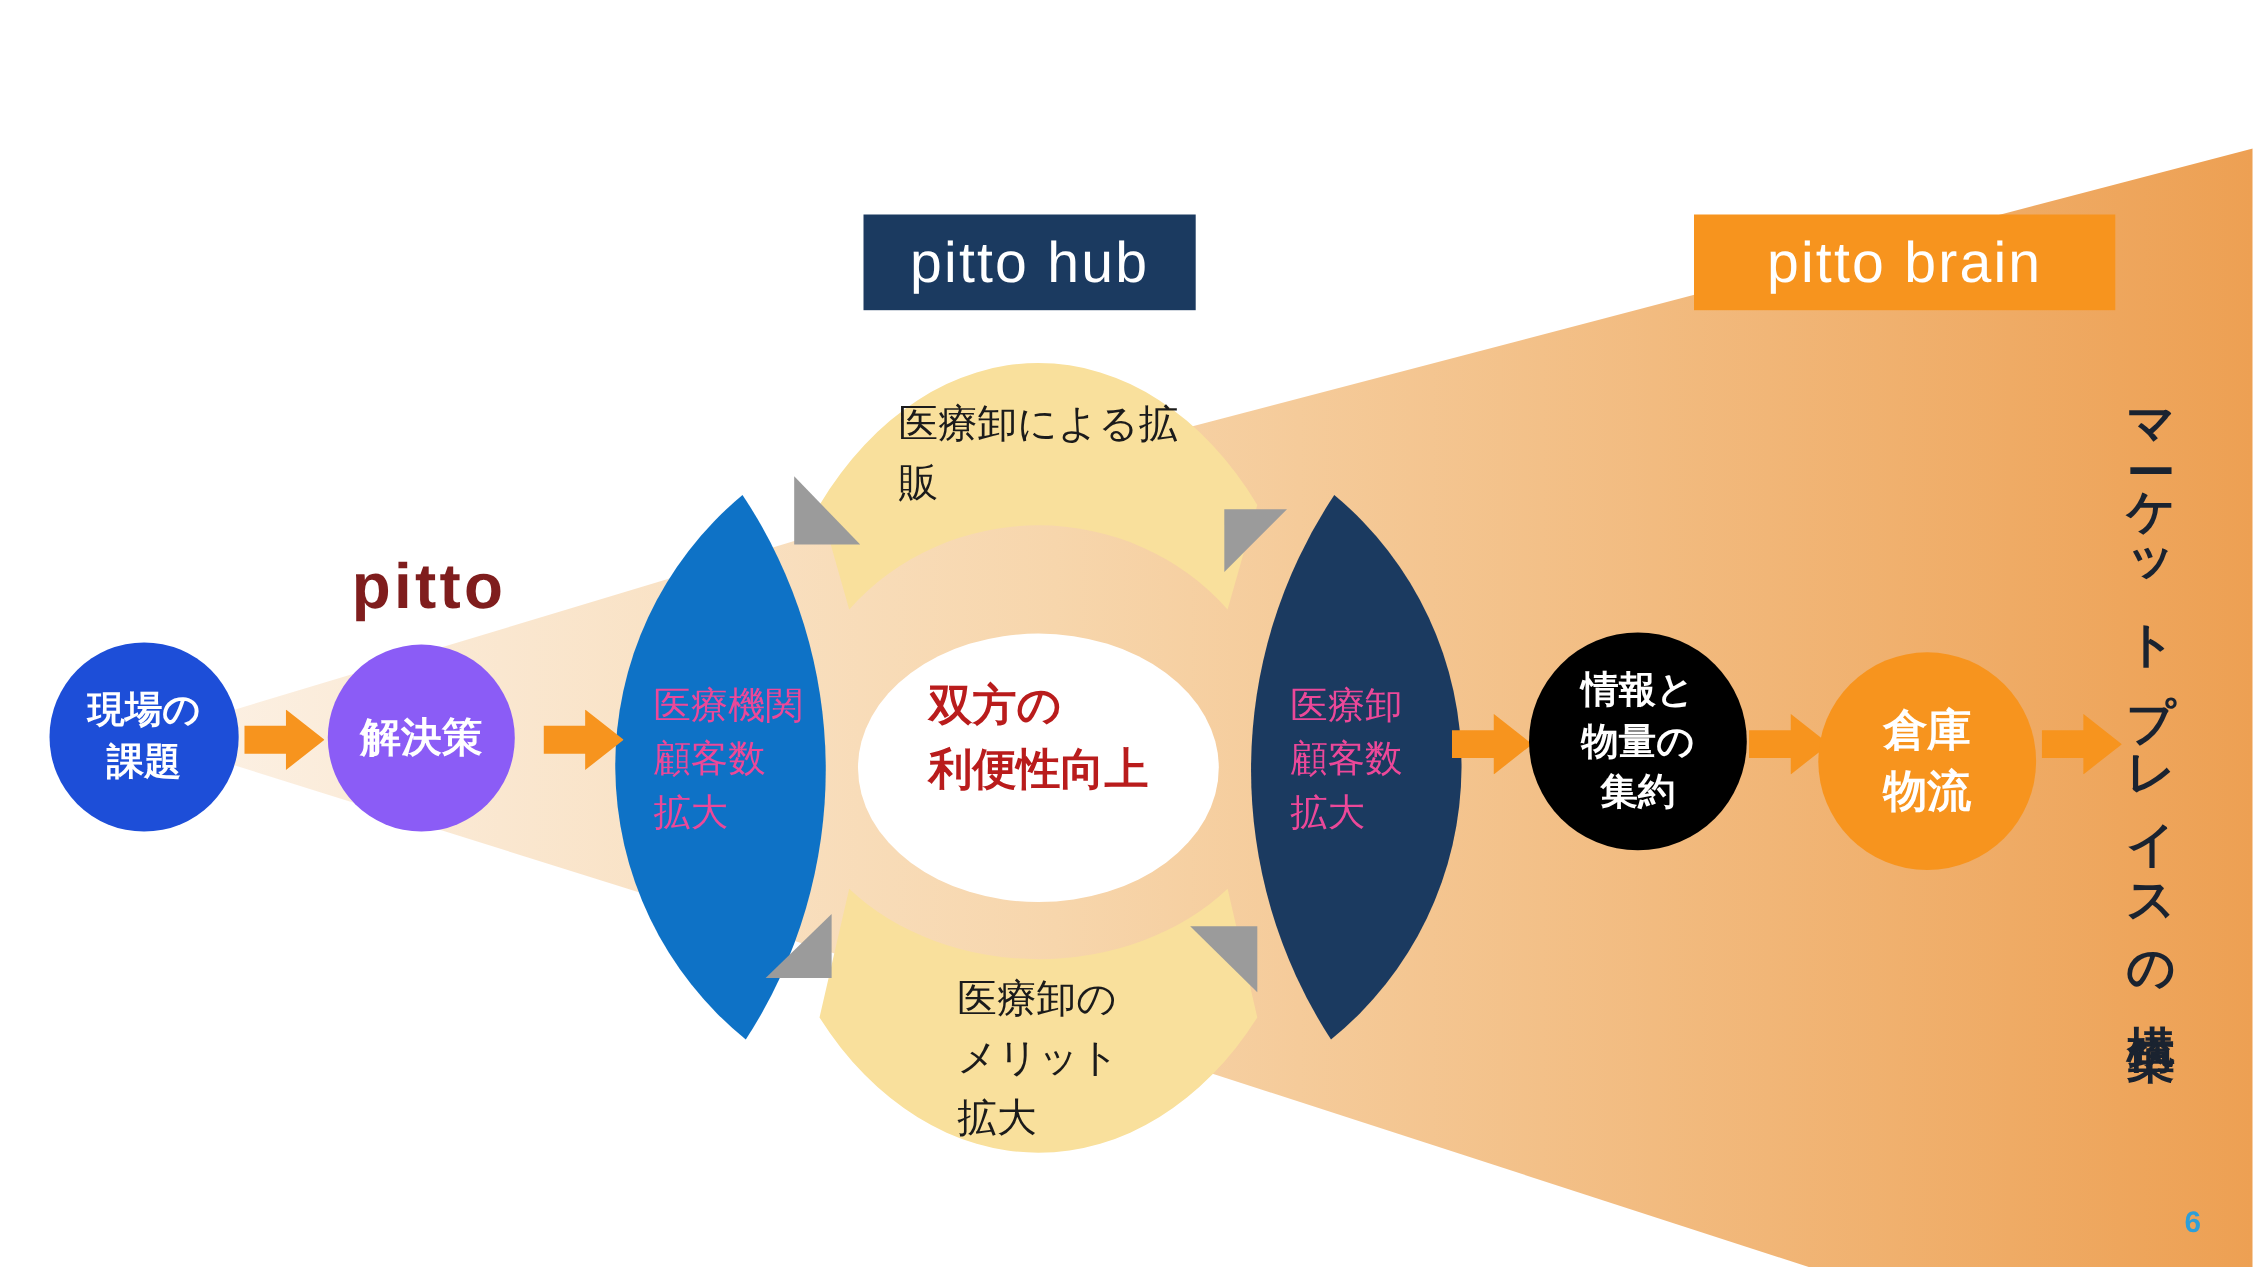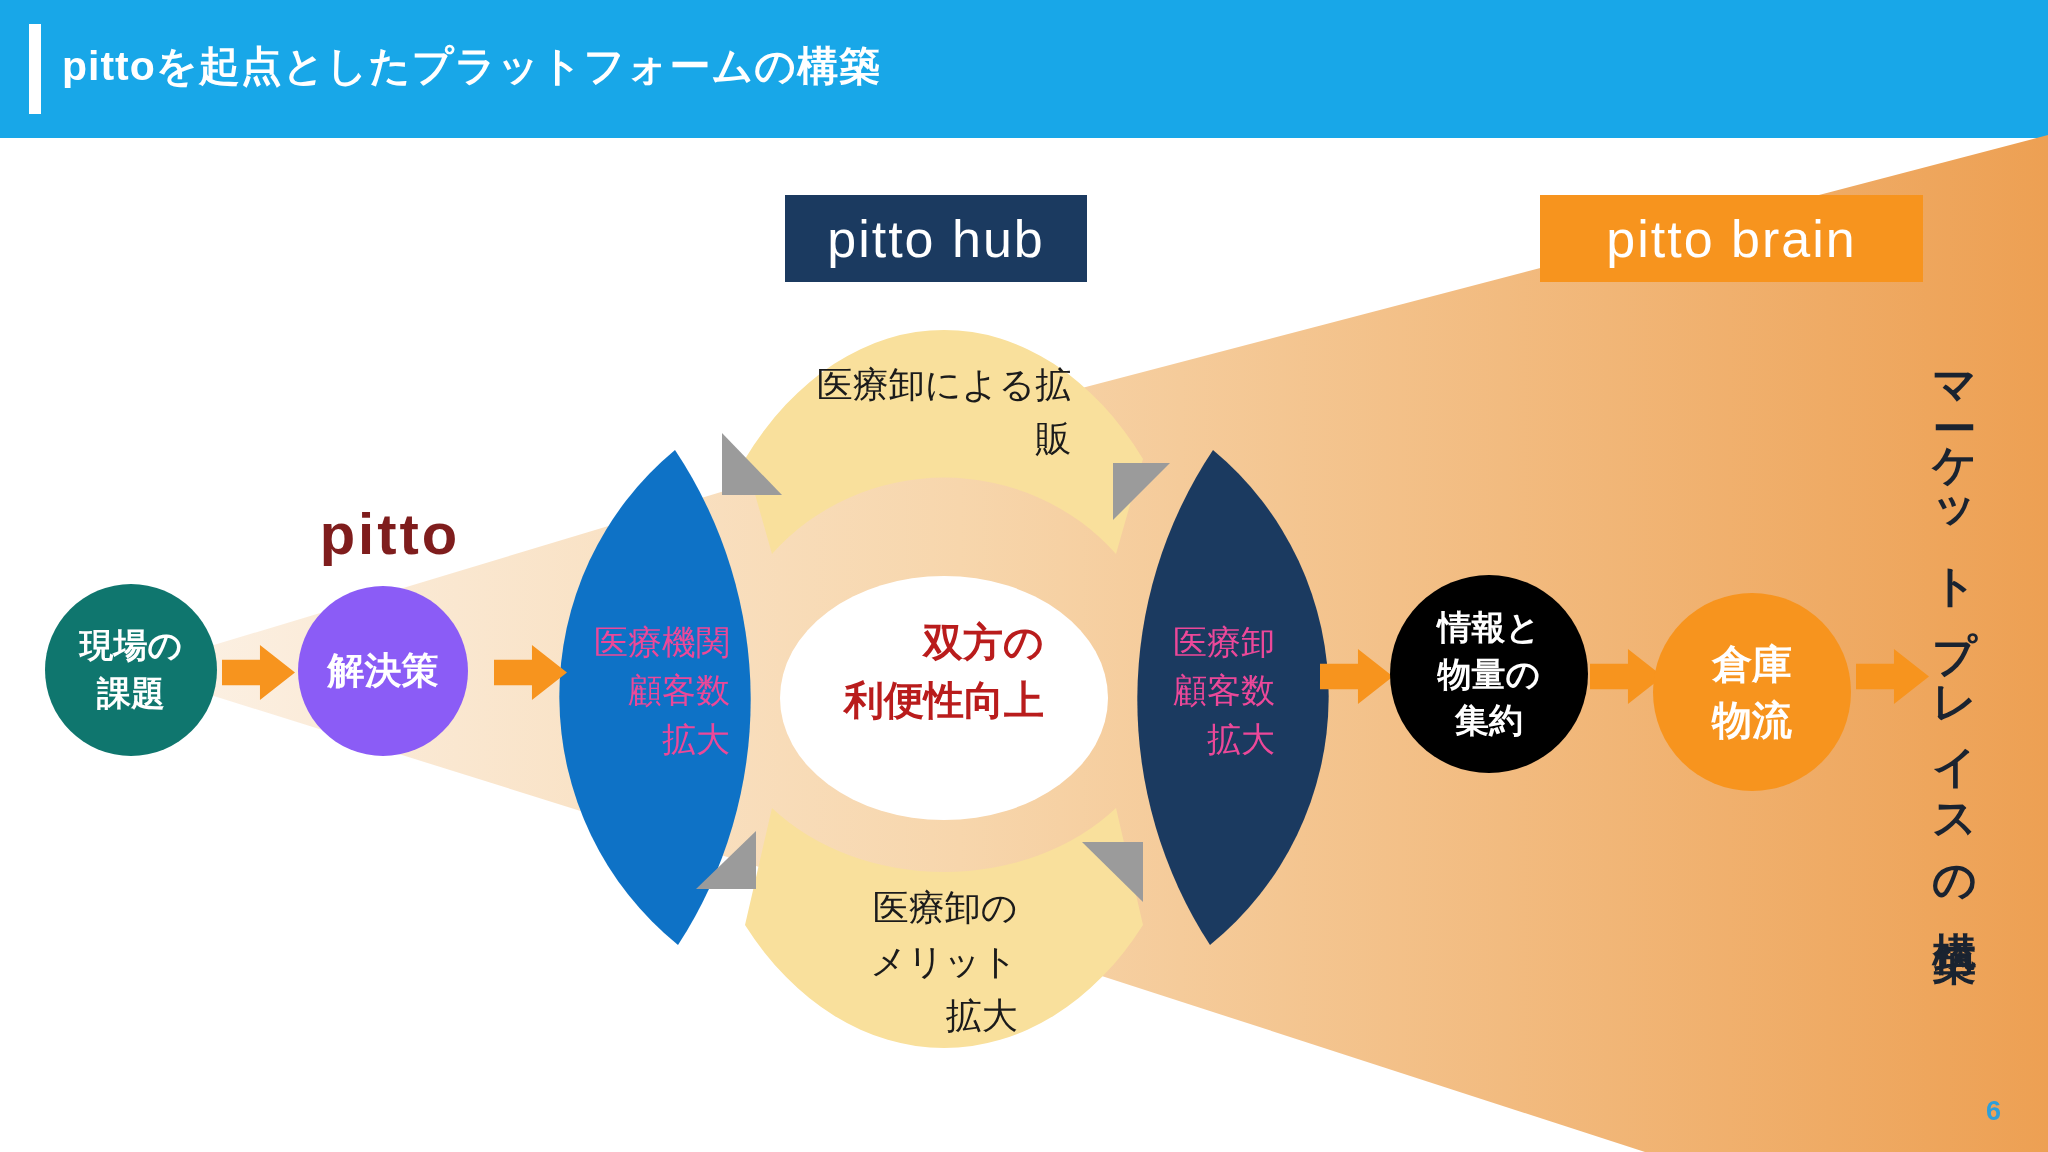--- a/index.html
+++ b/index.html
@@ -15,30 +15,30 @@
   
   .diagram-svg{position:absolute;left:0;top:0;width:2048px;height:1152px;}
 
   
   .banner{position:absolute;top:195px;height:87px;display:flex;align-items:center;justify-content:center;
           color:#ffffff;font-size:52px;font-weight:400;letter-spacing:2px;}
   .banner.hub{left:785px;width:302px;background:#1B3A60;}
   .banner.brain{left:1540px;width:383px;background:#F7941E;}
 
   
-  .lbl{position:absolute;transform:translate(-50%,-50%);text-align:right;white-space:pre-line;}
+  .lbl{position:absolute;transform:translate(-50%,-50%);text-align:left;white-space:pre-line;}
 
   .fan-text{color:#1B1B1B;font-size:36px;font-weight:400;line-height:1.5;}
   .lens-text{color:#ec4899;font-size:34px;font-weight:400;line-height:1.42;}
   .center-text{color:#b91c1c;font-size:40px;font-weight:700;line-height:1.45;}
 
   
   .node{position:absolute;border-radius:50%;display:flex;align-items:center;justify-content:center;
         color:#ffffff;font-weight:700;text-align:center;white-space:pre-line;}
-  .node.problem{left:45px;top:584px;width:172px;height:172px;background:#0f766e;font-size:34px;line-height:1.4;}
+  .node.problem{left:45px;top:584px;width:172px;height:172px;background:#1d4ed8;font-size:34px;line-height:1.4;}
   .node.solution{left:298px;top:586px;width:170px;height:170px;background:#8b5cf6;font-size:37px;}
   .node.aggregate{left:1390px;top:575px;width:198px;height:198px;background:#000000;font-size:34px;line-height:1.38;}
   .node.warehouse{left:1653px;top:593px;width:198px;height:198px;background:#F7941E;font-size:40px;line-height:1.4;}
 
   .pitto-logo{position:absolute;left:390px;top:533px;transform:translate(-50%,-50%);
               color:#7f1d1d;font-size:58px;font-weight:700;letter-spacing:3px;}
 
   
   .arrow{position:absolute;width:73px;height:55px;background:#F7941E;
          clip-path:polygon(0% 27%,52% 27%,52% 0%,100% 50%,52% 100%,52% 73%,0% 73%);}
@@ -53,24 +53,20 @@
         writing-mode:vertical-rl;text-orientation:mixed;
         color:#1A2330;font-size:44px;font-weight:700;letter-spacing:10px;line-height:1;}
 
   .page-num{position:absolute;left:1986px;top:1096px;color:#2E9FD9;font-size:27px;font-weight:700;}
 </style>
 </head>
 <body>
 
 <div class="slide">
 
-  <div class="header">
-    <div class="header-bar"></div>
-    <div class="title">pittoを起点としたプラットフォームの構築</div>
-  </div>
 
   <svg class="diagram-svg" viewBox="0 0 2048 1152">
     <defs>
       <linearGradient id="gradL" gradientUnits="userSpaceOnUse" x1="131" y1="0" x2="960" y2="0">
         <stop offset="0" stop-color="#FCF2E7"></stop>
         <stop offset="1" stop-color="#F7D6AC"></stop>
       </linearGradient>
       <linearGradient id="gradR" gradientUnits="userSpaceOnUse" x1="960" y1="0" x2="2048" y2="0">
         <stop offset="0" stop-color="#F7D6AC"></stop>
         <stop offset="1" stop-color="#EDA053"></stop>

